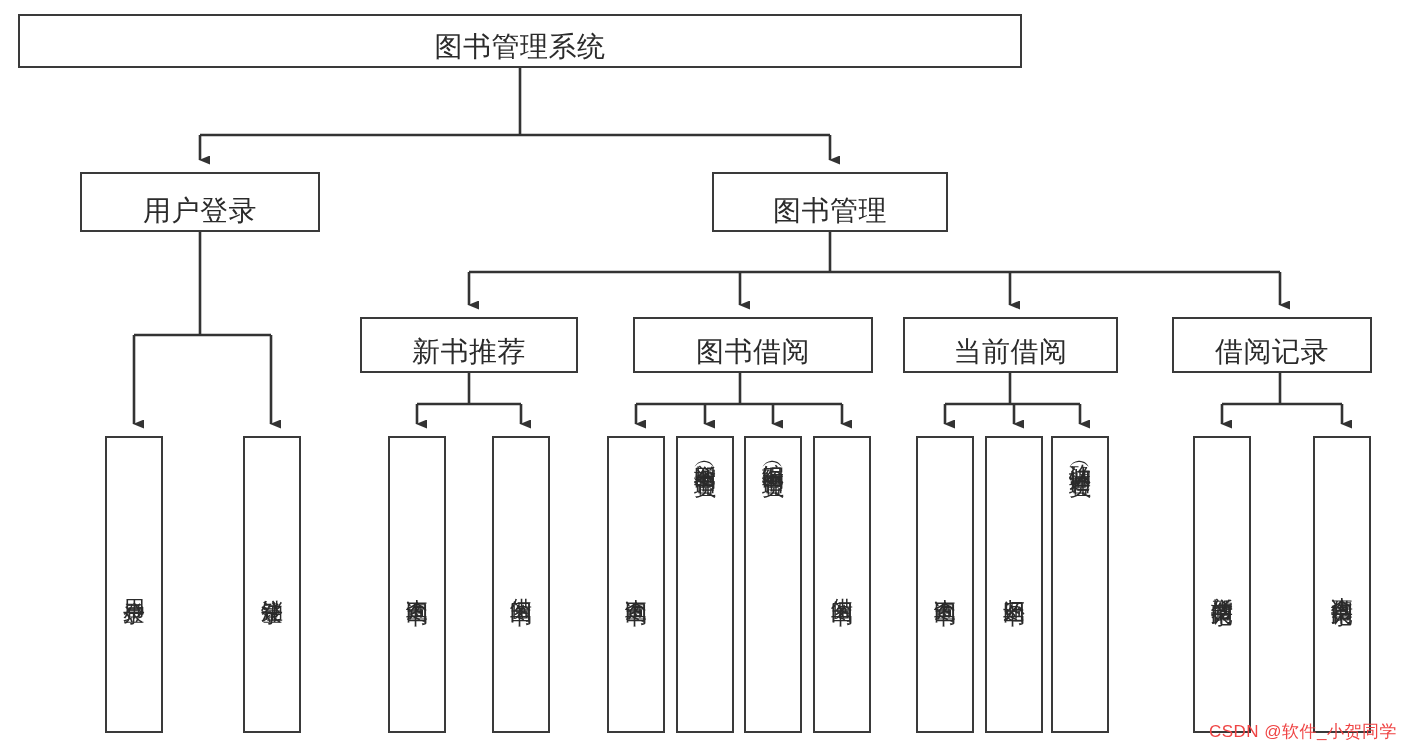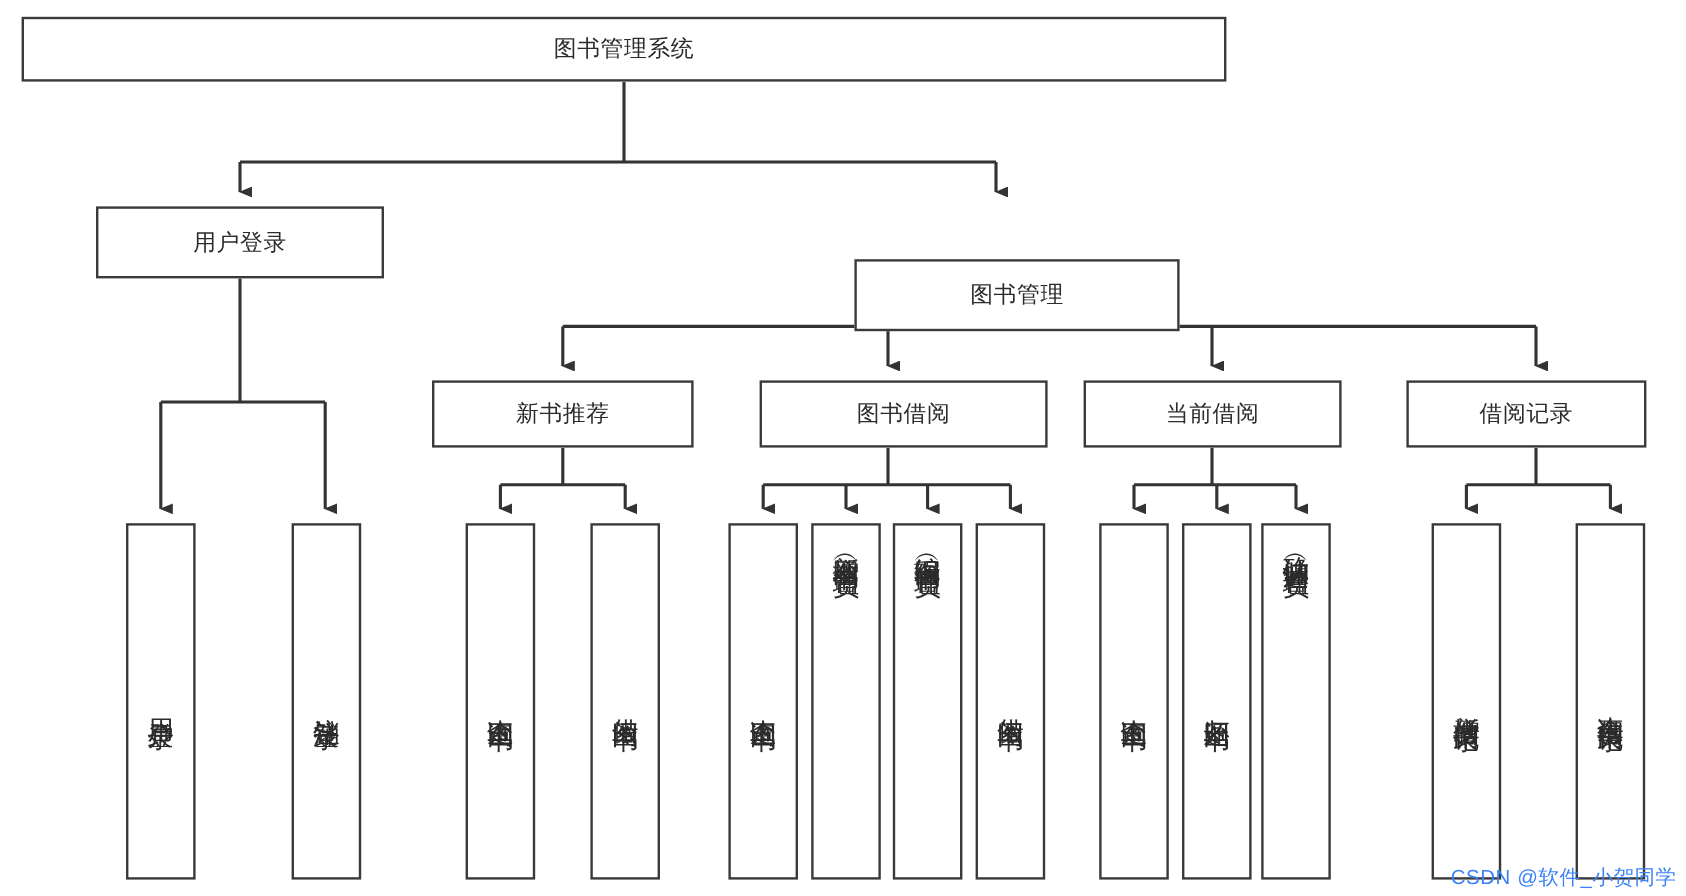--- a/index.html
+++ b/index.html
@@ -29,22 +29,23 @@
     position: absolute;
     box-sizing: border-box;
     background: #ffffff;
     border: 2px solid #3a3a3a;
     display: flex;
     align-items: center;
     justify-content: center;
     color: #2b2b2b;
   }
   .node-box.horizontal {
-    font-size: 19px;
+    font-size: 28px;
     letter-spacing: 0.5px;
+    align-items: flex-end;
   }
   .node-box.vertical {
     align-items: flex-start;
     justify-content: center;
     padding-top: 8px;
   }
   .vlabel {
     writing-mode: vertical-rl;
     text-orientation: upright;
     font-size: 22px;
@@ -55,21 +56,21 @@
   }
   .node-box.vertical.align-mid {
     align-items: center;
     padding-top: 0;
   }
   .watermark {
     position: absolute;
     right: 8px;
     bottom: 4px;
     font-size: 17px;
-    color: #3b82f6;
+    color: #ef4444;
     letter-spacing: 0.5px;
     white-space: nowrap;
   }
 </style>
 </head>
 <body>
 
 <div id="diagram-root">
 
   <svg class="connector-layer" viewBox="0 0 1405 747">
@@ -123,21 +124,21 @@
   </svg>
 
   <div class="node-box horizontal" style="left:18px; top:14px; width:1004px; height:54px;">
     <span>图书管理系统</span>
   </div>
 
   <div class="node-box horizontal" style="left:80px; top:172px; width:240px; height:60px;">
     <span>用户登录</span>
   </div>
 
-  <div class="node-box horizontal" style="left:712px; top:172px; width:271px; height:60px;margin-top:44px;">
+  <div class="node-box horizontal" style="left:712px; top:172px; width:236px; height:60px;">
     <span>图书管理</span>
   </div>
 
   <div class="node-box horizontal" style="left:360px; top:317px; width:218px; height:56px;font-family:Liberation Mono, monospace;">
     <span>新书推荐</span>
   </div>
 
   <div class="node-box horizontal" style="left:633px; top:317px; width:240px; height:56px;">
     <span>图书借阅</span>
   </div>

